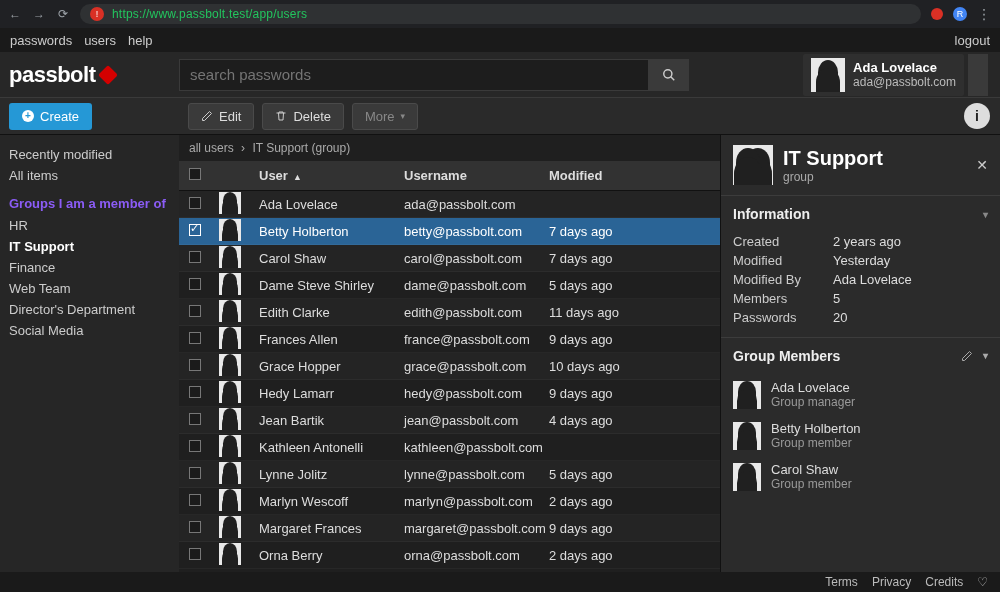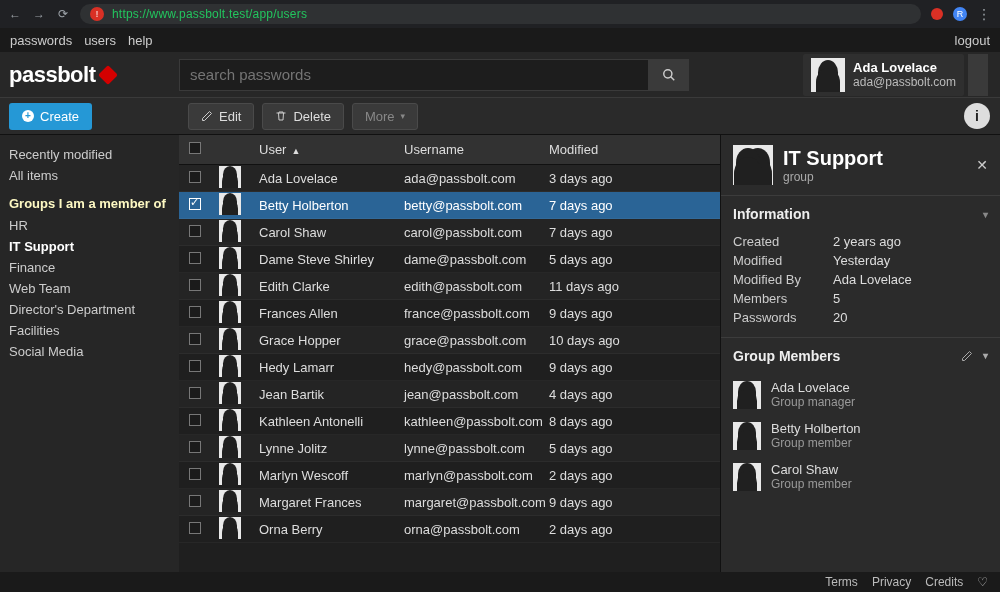--- a/index.html
+++ b/index.html
@@ -46,29 +46,29 @@
 .btn-grey.dim { color:#888; }
 .action-main { display:flex; align-items:center; gap:8px; padding-left:9px; flex:1; }
 .info-circle { width:26px; height:26px; border-radius:50%; background:#ddd; color:#222; font-weight:700; display:flex; align-items:center; justify-content:center; margin-right:10px; cursor:pointer; font-size:14px; }
 
 
 .body { display:flex; height: calc(100% - 28px - 24px - 45px - 38px - 20px); }
 
 
 .sidebar { width:179px; background:#262626; padding:9px; font-size:13px; overflow-y:auto; }
 .sidebar .item { padding:3px 0; color:#ccc; cursor:pointer; }
-.sidebar .section-title { padding:10px 0 4px; font-weight:700; color:#fef9c3; font-size:13px; }
+.sidebar .section-title { padding:10px 0 4px; font-weight:700; color:#8b5cf6; font-size:13px; }
 .sidebar .item.active { color:#fff; font-weight:700; }
 
 
 .main { flex:1; display:flex; background:#1f1f1f; min-width:0; }
 .table-area { flex:1; min-width:0; overflow-y:auto; position:relative; }
 .breadcrumb { padding:6px 10px; font-size:12px; color:#aaa; }
 .breadcrumb .sep { margin:0 4px; }
-.thead { display:flex; align-items:center; background:#323232; height:30px; border-bottom:1px solid #111; padding:0 10px; font-size:13px; color:#ddd; font-weight:400; position:sticky; top:0; }
+.thead { display:flex; align-items:center; background:#323232; height:30px; border-bottom:1px solid #111; padding:0 10px; font-size:13px; color:#ddd; font-weight:700; position:sticky; top:0; }
 .col-chk { width:30px; }
 .col-av { width:40px; }
 .col-user { width:145px; }
 .col-email { width:145px; }
 .col-mod { flex:1; }
 .sort-caret { font-size:9px; margin-left:5px; }
 .tbody { }
 .row { display:flex; align-items:center; height:27px; padding:0 10px; font-size:13px; color:#ddd; border-bottom:1px solid rgba(255,255,255,.04); cursor:pointer; }
 .row:nth-child(odd){ background:#242424; }
 .row.selected { background:#2a6496 !important; color:#fff; }
@@ -193,41 +193,44 @@
         <div class="item">Recently modified</div>
         <div class="item">All items</div>
       </div>
     <div class="section-title">Groups I am a member of</div>
     <div id="sb-groups">
         <div class="item">HR</div>
         <div class="item active">IT Support</div>
         <div class="item">Finance</div>
         <div class="item">Web Team</div>
         <div class="item">Director's Department</div>
-        <div class="item">Facilities</div>
         <div class="item">Social Media</div>
       </div>
   </div>
 
   <div class="main">
     <div class="table-area">
+      <div class="breadcrumb">
+        <span>all users</span>
+        <span class="sep">›</span>
+        <span>IT Support (group)</span>
+      </div>
       <div class="thead">
         <div class="col-chk"><span class="chk"></span></div>
         <div class="col-av"></div>
         <div class="col-user"><span>User</span><span class="sort-caret">▲</span></div>
         <div class="col-email">Username</div>
         <div class="col-mod">Modified</div>
       </div>
       <div class="tbody" id="tbody">
           <div class="row">
             <div class="col-chk"><span class="chk"></span></div>
             <div class="col-av"><span class="mini-av"></span></div>
             <div class="col-user">Ada Lovelace</div>
             <div class="col-email">ada@passbolt.com</div>
-            <div class="col-mod">3 days ago</div>
           </div>
           <div class="row selected">
             <div class="col-chk"><span class="chk"></span></div>
             <div class="col-av"><span class="mini-av"></span></div>
             <div class="col-user">Betty Holberton</div>
             <div class="col-email">betty@passbolt.com</div>
             <div class="col-mod">7 days ago</div>
           </div>
           <div class="row">
             <div class="col-chk"><span class="chk"></span></div>
@@ -276,21 +279,20 @@
             <div class="col-av"><span class="mini-av"></span></div>
             <div class="col-user">Jean Bartik</div>
             <div class="col-email">jean@passbolt.com</div>
             <div class="col-mod">4 days ago</div>
           </div>
           <div class="row">
             <div class="col-chk"><span class="chk"></span></div>
             <div class="col-av"><span class="mini-av"></span></div>
             <div class="col-user">Kathleen Antonelli</div>
             <div class="col-email">kathleen@passbolt.com</div>
-            <div class="col-mod">8 days ago</div>
           </div>
           <div class="row">
             <div class="col-chk"><span class="chk"></span></div>
             <div class="col-av"><span class="mini-av"></span></div>
             <div class="col-user">Lynne Jolitz</div>
             <div class="col-email">lynne@passbolt.com</div>
             <div class="col-mod">5 days ago</div>
           </div>
           <div class="row">
             <div class="col-chk"><span class="chk"></span></div>

